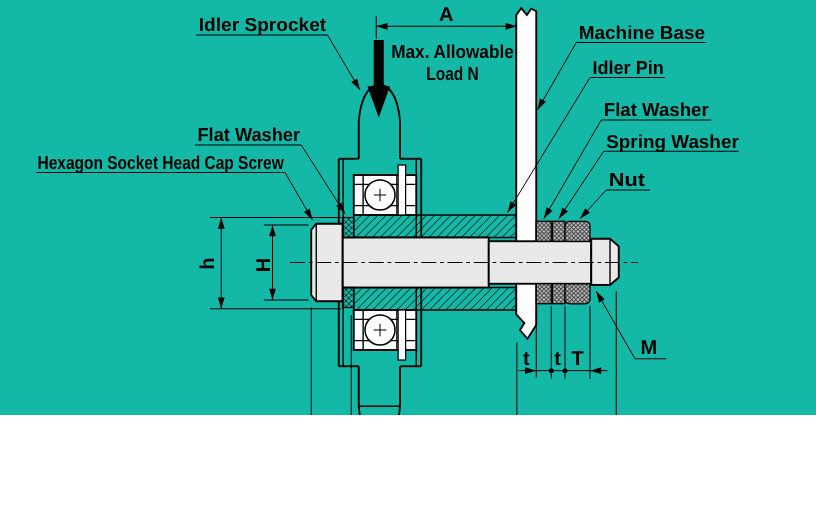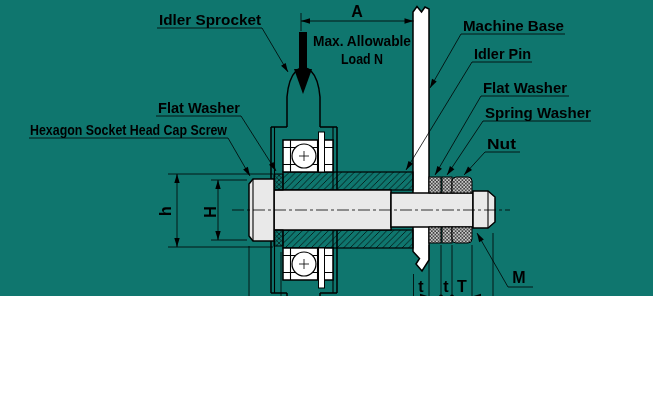--- a/index.html
+++ b/index.html
@@ -1,16 +1,16 @@
 <!DOCTYPE html>
 <html><head>
 <meta charset="utf-8">
 <style>
   html,body{margin:0;padding:0;background:#ffffff;}
-  .stage{width:653px;height:296px;position:relative;background:#0f766e;overflow:hidden;}
+  .stage{width:653px;height:332px;position:relative;background:#14b8a6;overflow:hidden;}
   svg{display:block;}
   text{font-family:"Liberation Sans","DejaVu Sans",sans-serif;font-weight:bold;fill:#000;}
   .lbl{font-size:15px;}
   .dim{font-size:16px;}
   .dimB{font-size:18px;}
   .outline{fill:none;stroke:#000;stroke-width:1.5;}
   .mid{fill:none;stroke:#000;stroke-width:1.1;}
   .thin{fill:none;stroke:#000;stroke-width:0.8;}
   .metal{fill:#e9e9e9;stroke:#000;stroke-width:1.5;}
   .whitepart{fill:#ffffff;stroke:#000;stroke-width:1.5;}

